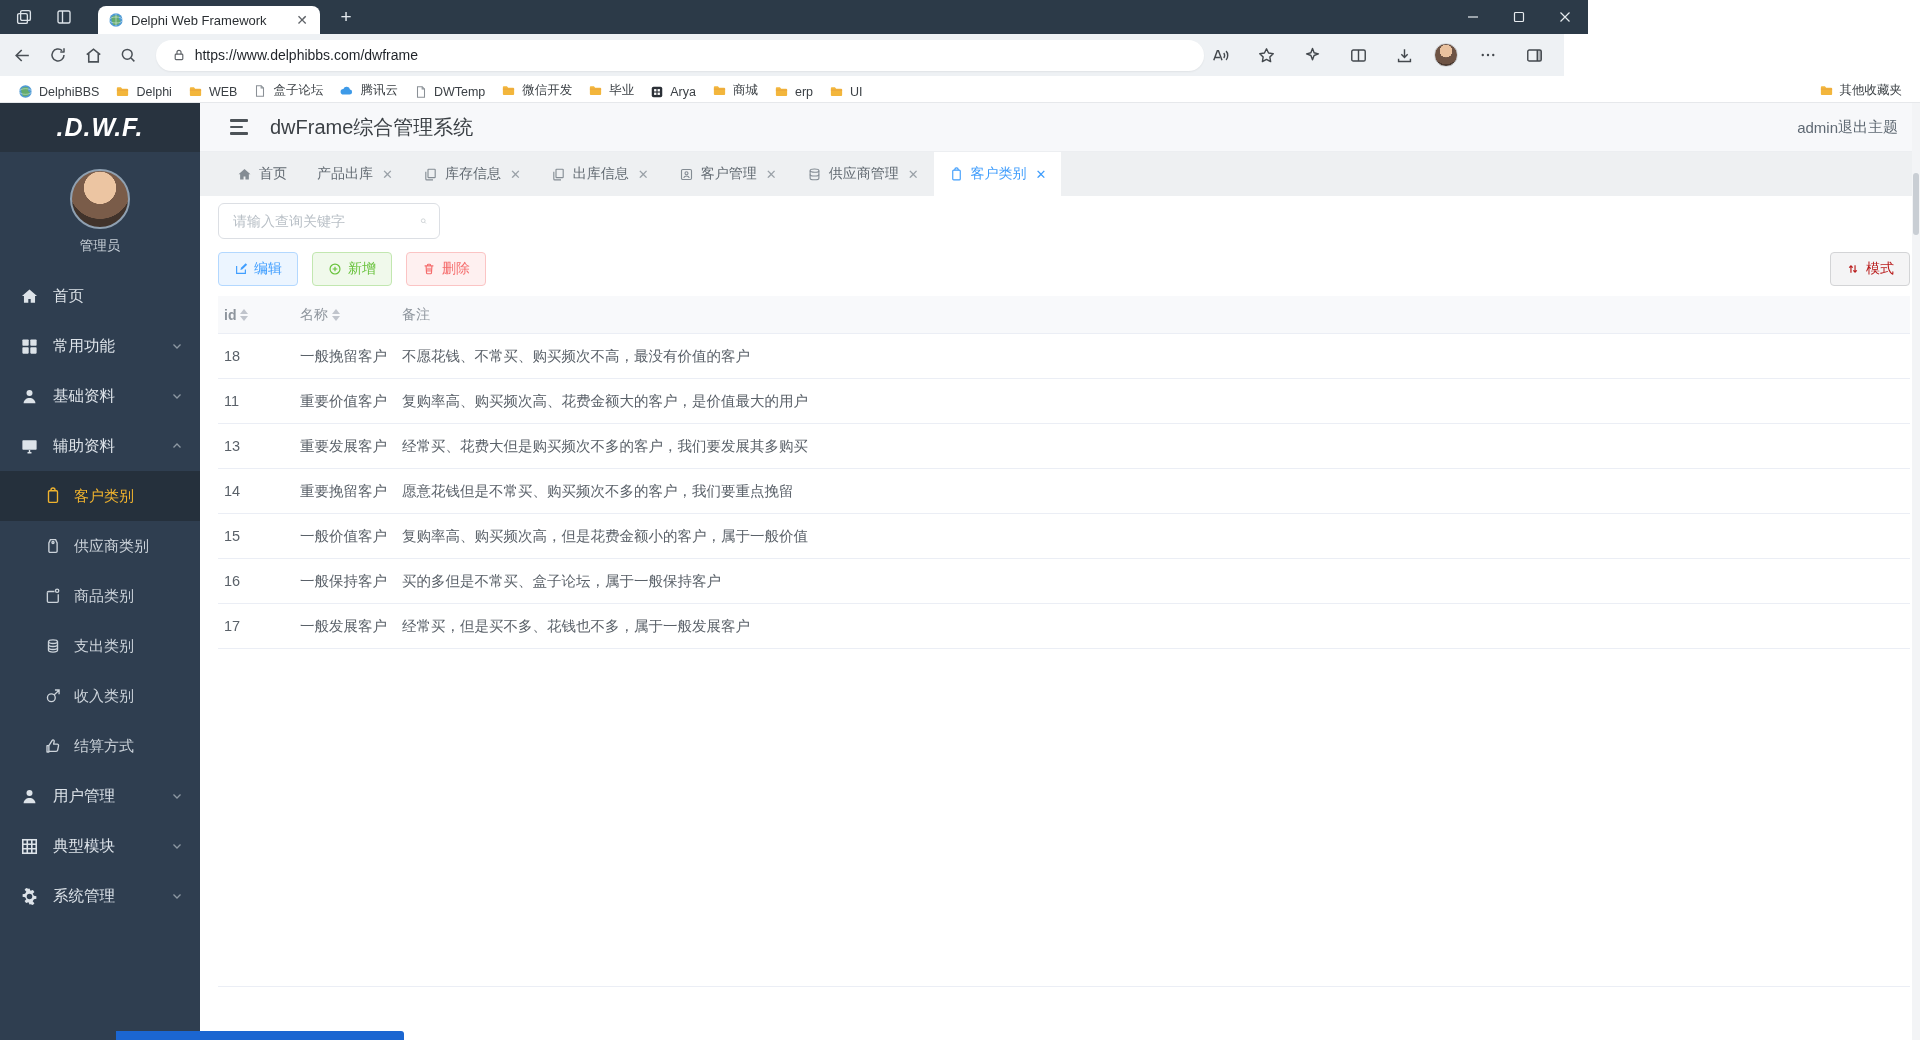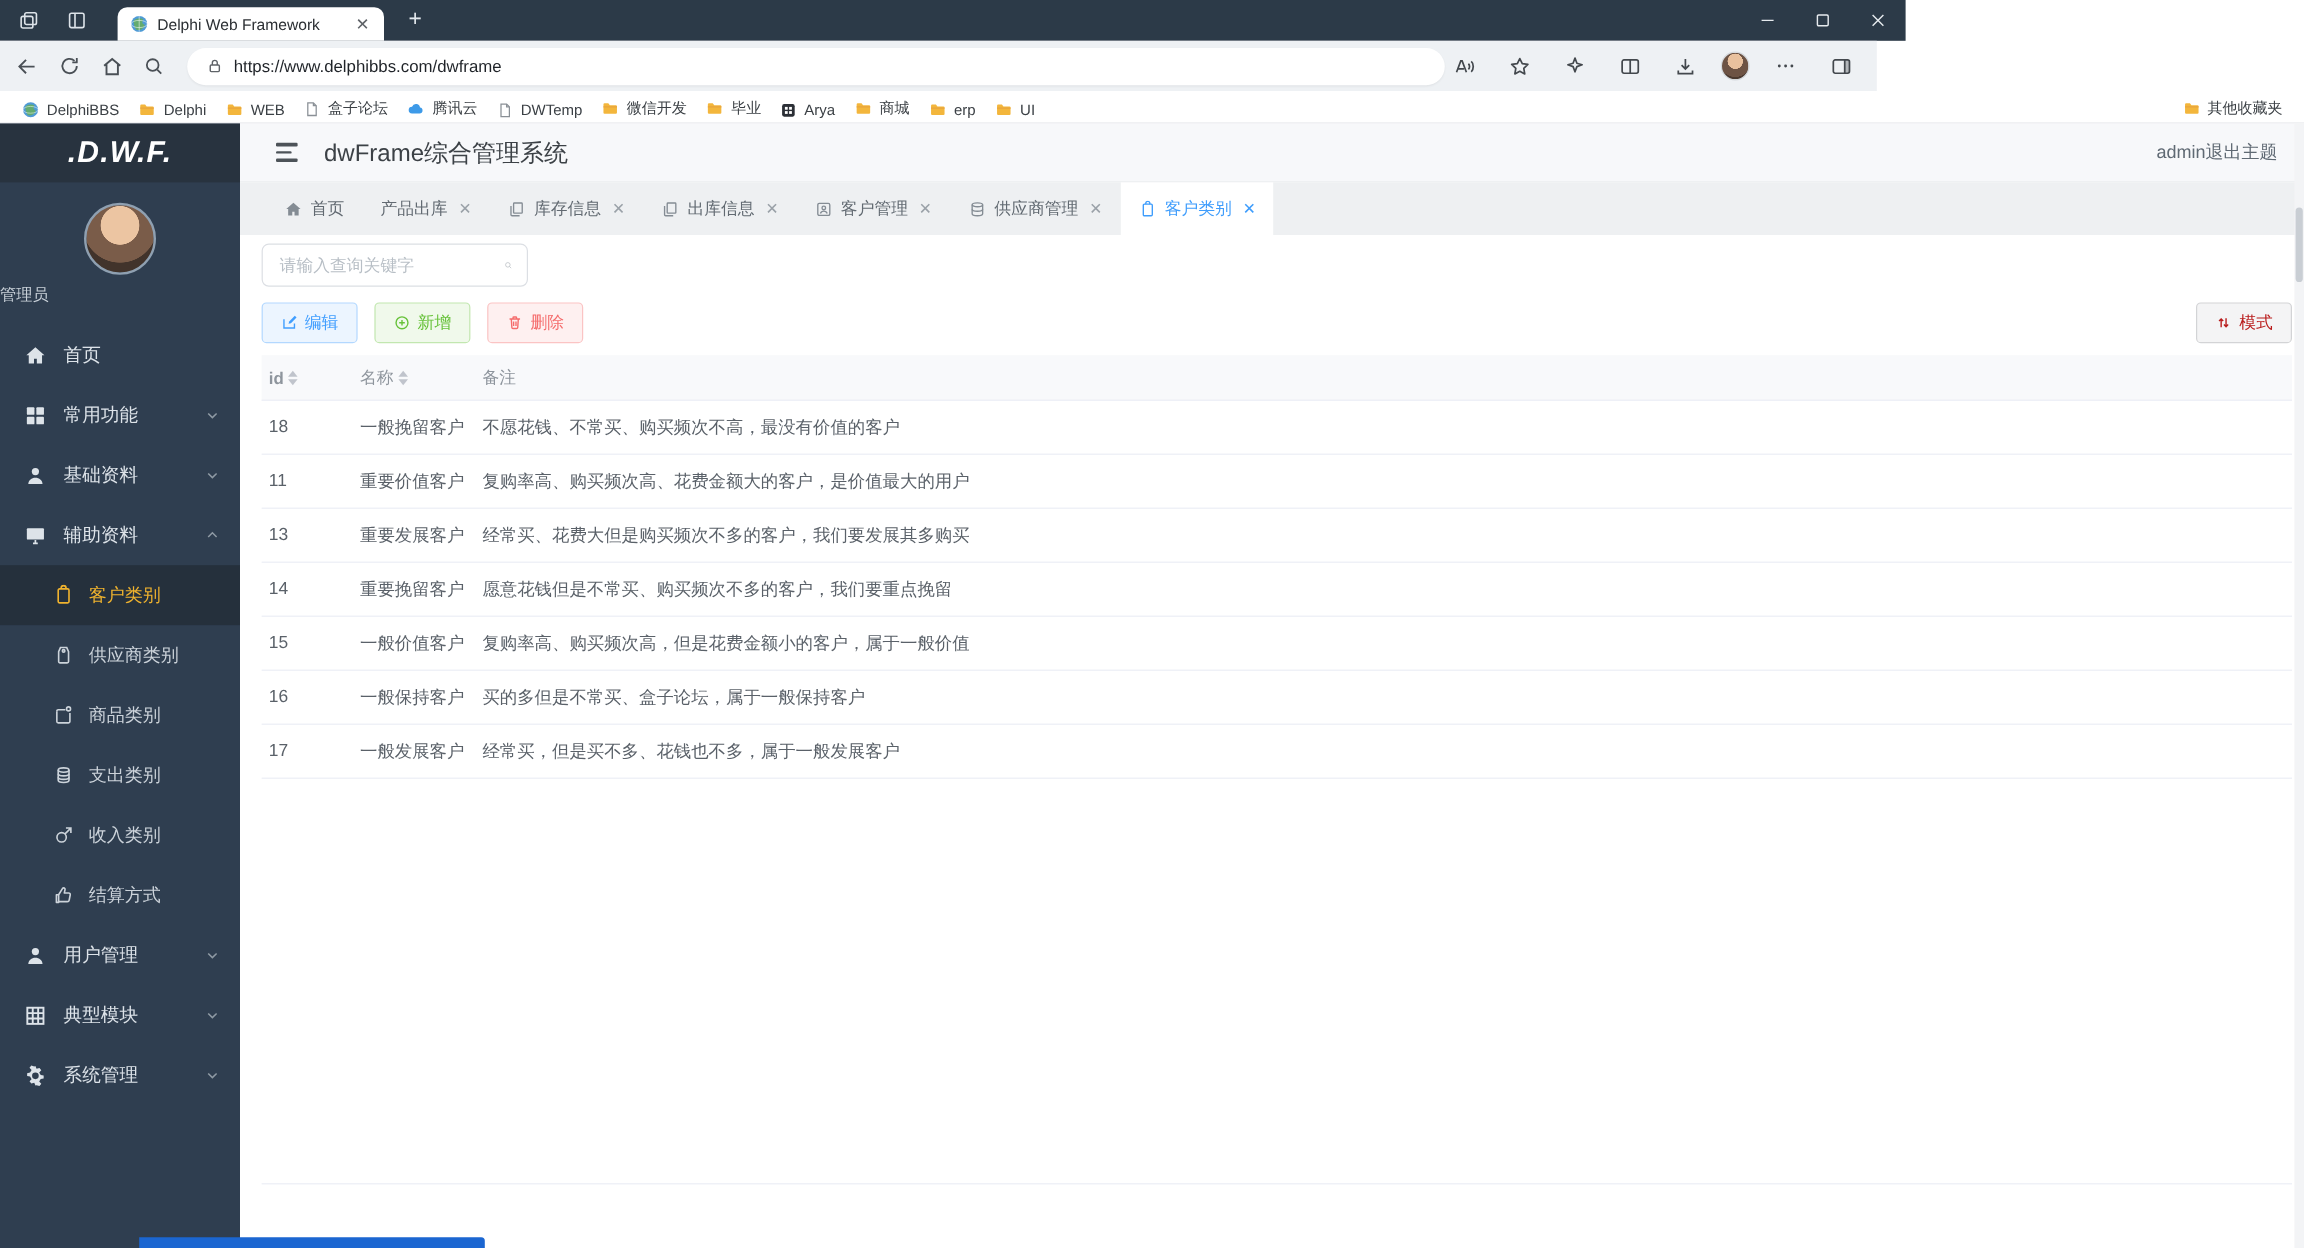--- a/index.html
+++ b/index.html
@@ -29,21 +29,21 @@
   .bookmarks { position:absolute; left:0; top:76px; width:1920px; height:27px; background:#ffffff; border-bottom:1px solid #e6e8eb; display:flex; align-items:flex-end; padding:0 10px; }
   .bm { display:flex; align-items:center; gap:6px; padding:3px 8px; border-radius:5px; font-size:12.5px; color:#3b4045; white-space:nowrap; }
   .bm-spacer { flex:1; }
 
   
   .app { position:absolute; left:0; top:103px; width:1920px; height:937px; display:flex; }
 
   
   .sidebar { width:200px; background:#2f3e50; color:#d7dde3; flex-shrink:0; display:flex; flex-direction:column; }
   .logo { height:49px; background:#28333f; color:#ffffff; font-size:25px; font-weight:bold; font-style:italic; display:flex; align-items:center; justify-content:center; letter-spacing:1px; }
-  .profile { padding:17px 0 10px; }
+  .profile { padding:17px 0 10px; text-align:center; }
   .avatar { width:60px; height:60px; border-radius:50%; margin:0 auto; border:2px solid #8fa0b1; background:radial-gradient(circle at 50% 30%, #ecc5a2 0 33%, #7a5c49 34% 64%, #41332b 65%); }
   .role { margin-top:8px; font-size:13.5px; color:#c9d1d9; }
   .menu { flex:1; padding-top:6px; }
   .mi { height:50px; display:flex; align-items:center; padding:0 16px 0 20px; font-size:15.5px; color:#dde3e9; cursor:pointer; }
   .mi .ic { width:19px; height:19px; margin-right:14px; flex-shrink:0; }
   .mi .chev { margin-left:auto; color:#8e99a3; }
   .smi { height:50px; display:flex; align-items:center; padding-left:44px; font-size:15px; color:#ccd3da; cursor:pointer; }
   .smi .ic { width:18px; height:18px; margin-right:12px; }
   .smi.active { background:#25303c; color:#f0b32e; }
 

